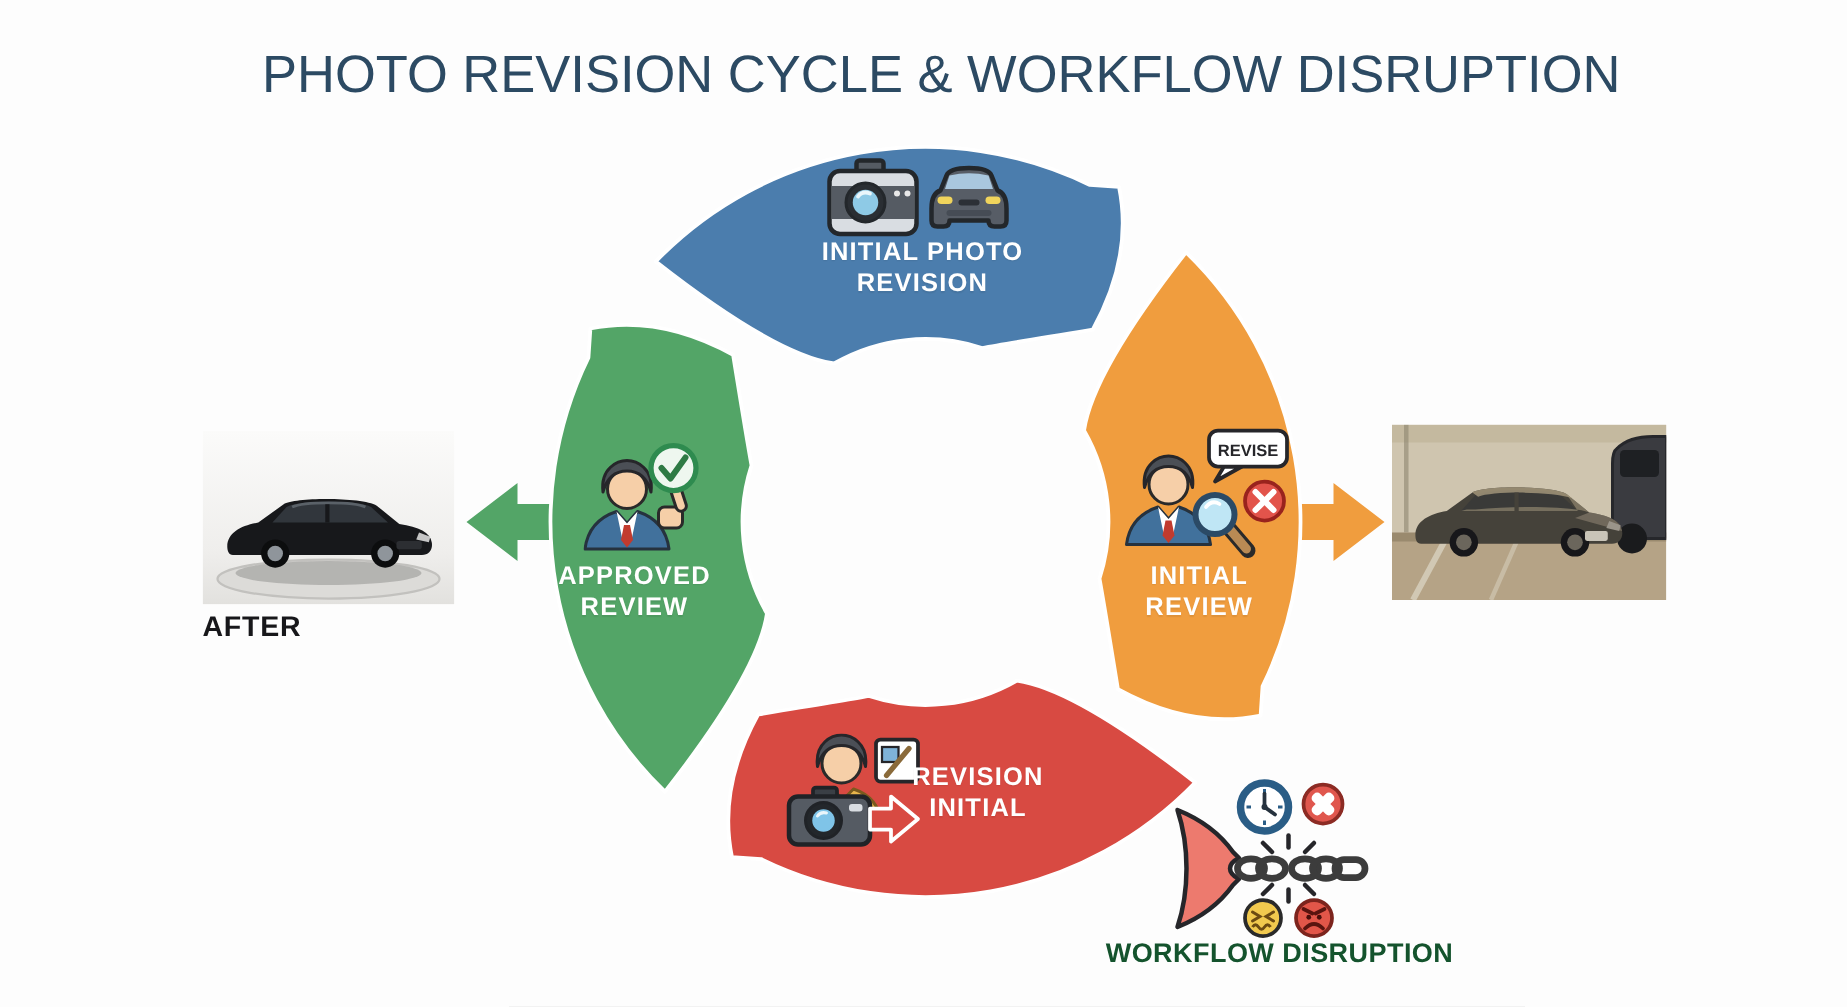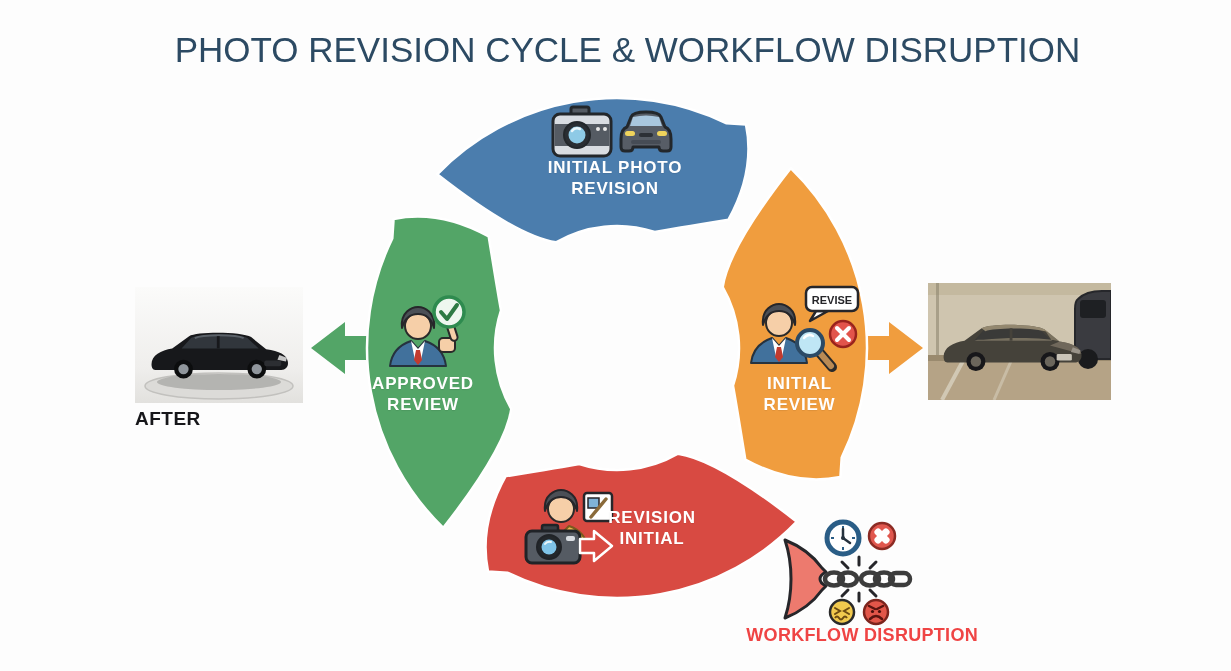--- a/index.html
+++ b/index.html
@@ -35,22 +35,22 @@
   .photo-after  { left:135px; top:287px; width:168px; height:116px; }
   .photo-before { left:928px; top:283px; width:183px; height:117px; }
   .photo-label {
     position:absolute; font-size:19px; font-weight:800; color:#17171a;
     letter-spacing:.5px; 
   }
   .lbl-after  { left:135px; top:408px; width:168px; }
   .lbl-before { left:928px; top:408px; width:183px; }
   .lbl-disruption {
     position:absolute; left:728px; top:625px; width:250px;
-    font-size:18px; font-weight:800; color:#ef4444; letter-spacing:.3px;
-    text-align:right;
+    font-size:18px; font-weight:800; color:#14532d; letter-spacing:.3px;
+    text-align:center;
   }
 </style>
 </head>
 <body>
 
 <div class="canvas">
 
   <h1 class="title">PHOTO REVISION CYCLE &amp; WORKFLOW DISRUPTION</h1>
 
   <svg class="cycle-svg" width="620" height="530" viewBox="-310 -265 620 530">

